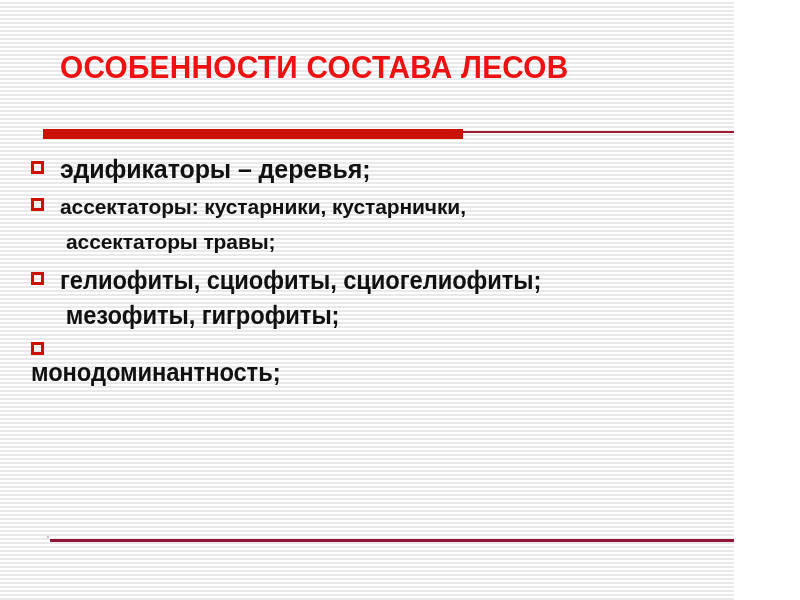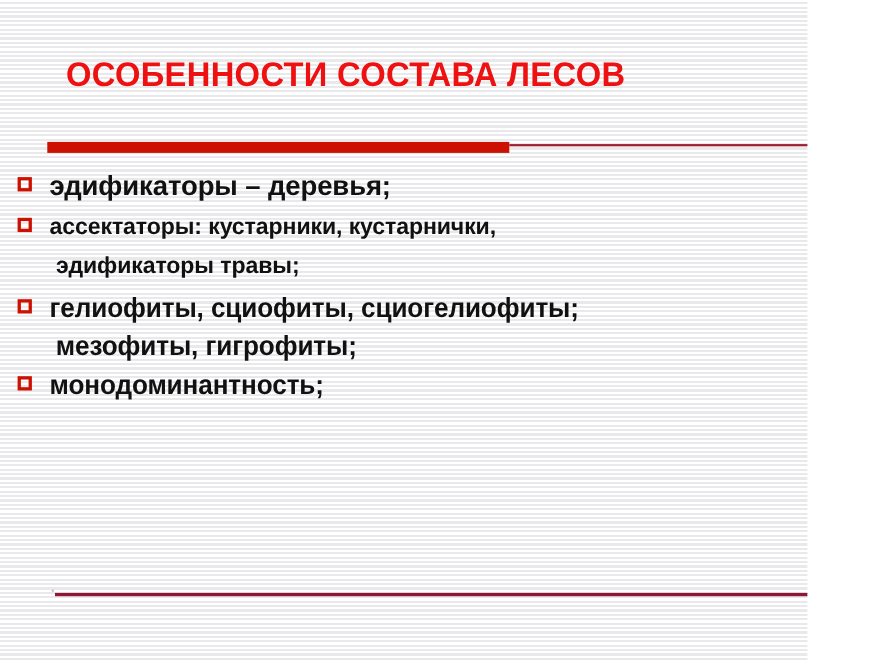--- a/index.html
+++ b/index.html
@@ -85,21 +85,21 @@
     position: absolute;
     left: 0;
     top: 152px;
     width: 800px;
   }
 
   .bullet-row {
     position: relative;
     display: flex;
     align-items: flex-start;
-    padding-left: 16px;
+    padding-left: 31px;
     margin-bottom: 2px;
   }
 
   .bullet-marker {
     flex: 0 0 auto;
     width: 13px;
     height: 13px;
     border: 3px solid #cc1100;
     box-sizing: border-box;
     margin-top: 9px;
@@ -118,21 +118,21 @@
 
   
   .row-1 .bullet-text { font-size: 25px; }
   .row-2 .bullet-text { font-size: 21px; }
   .row-3 .bullet-text { font-size: 25px; transform: scaleX(0.95); transform-origin: left top; width: 108%; }
   .row-4 .bullet-text { font-size: 25px; transform: scaleX(0.95); transform-origin: left top; width: 108%; }
   .row-5 .bullet-text { font-size: 25px; transform: scaleX(0.95); transform-origin: left top; width: 108%; }
 
   .row-2 { margin-bottom: 4px; }
   .row-3 { margin-bottom: 0; }
-  .row-4 { margin-bottom: 20px; }
+  .row-4 { margin-bottom: 20px; flex-direction: column; }
 
   .cont-line { display: block; padding-left: 6px; }
 
   
   #bottom-divider {
     position: absolute;
     left: 50px;
     top: 539px;
     width: 713px;
     height: 3px;
@@ -174,21 +174,21 @@
       <span class="bullet-marker"></span>
       <span class="bullet-text">
         <span>эдификаторы – деревья;</span>
       </span>
     </div>
 
     <div class="bullet-row row-2">
       <span class="bullet-marker"></span>
       <span class="bullet-text">
         <span>ассектаторы: кустарники, кустарнички,</span>
-        <span class="cont-line">эдификаторы травы;</span>
+        <span class="cont-line">ассектаторы травы;</span>
       </span>
     </div>
 
     <div class="bullet-row row-3">
       <span class="bullet-marker"></span>
       <span class="bullet-text">
         <span>гелиофиты, сциофиты, сциогелиофиты;</span>
         <span class="cont-line">мезофиты, гигрофиты;</span>
       </span>
     </div>

